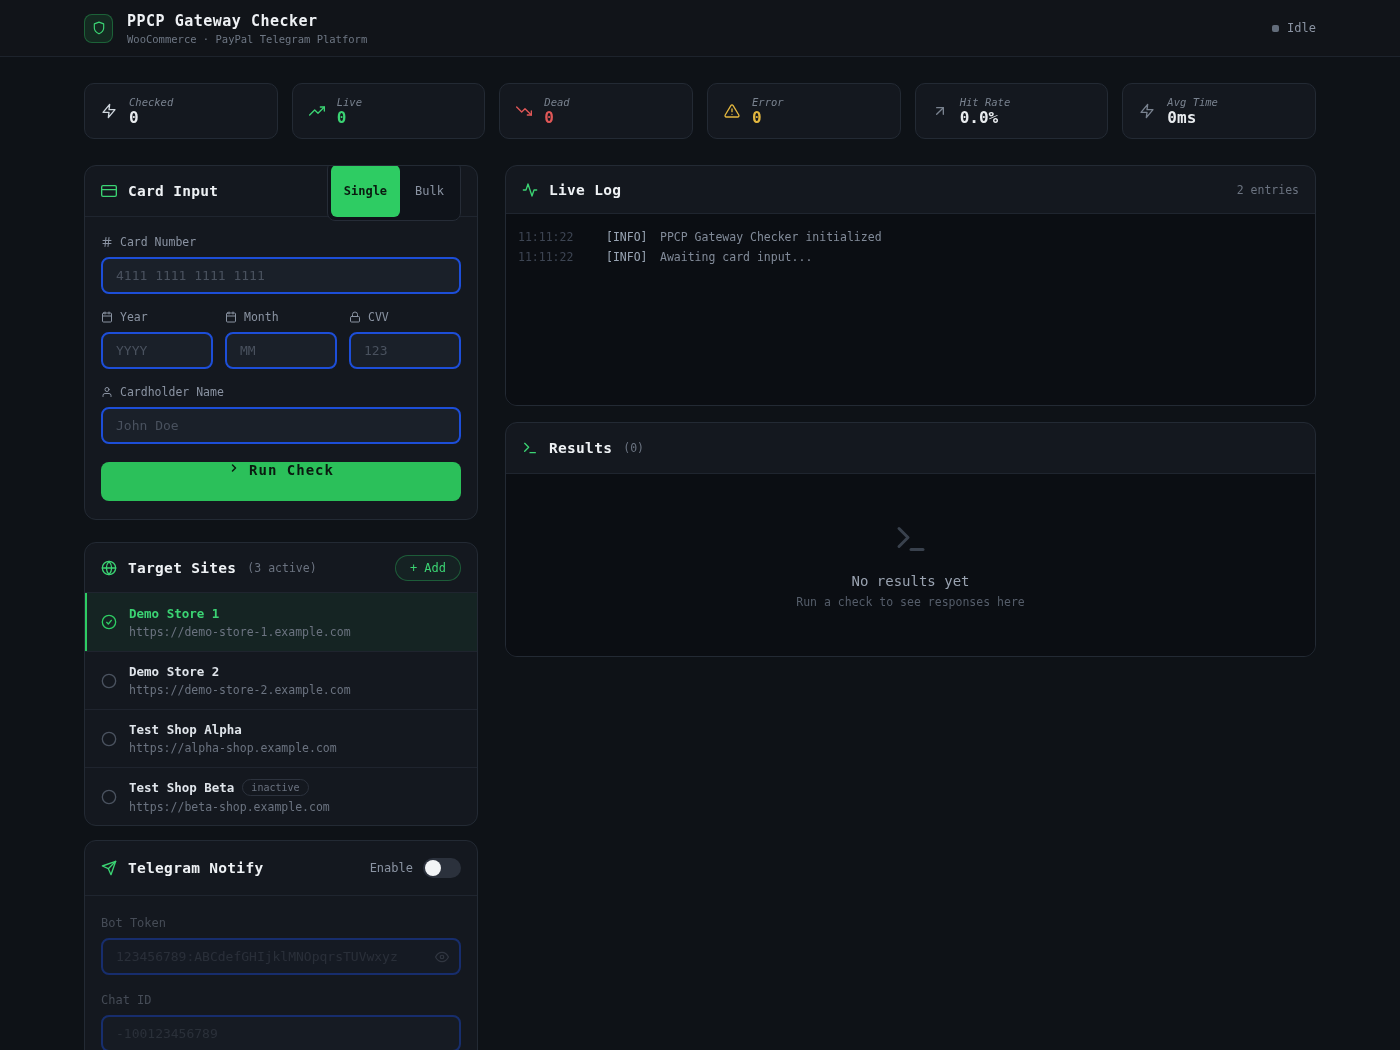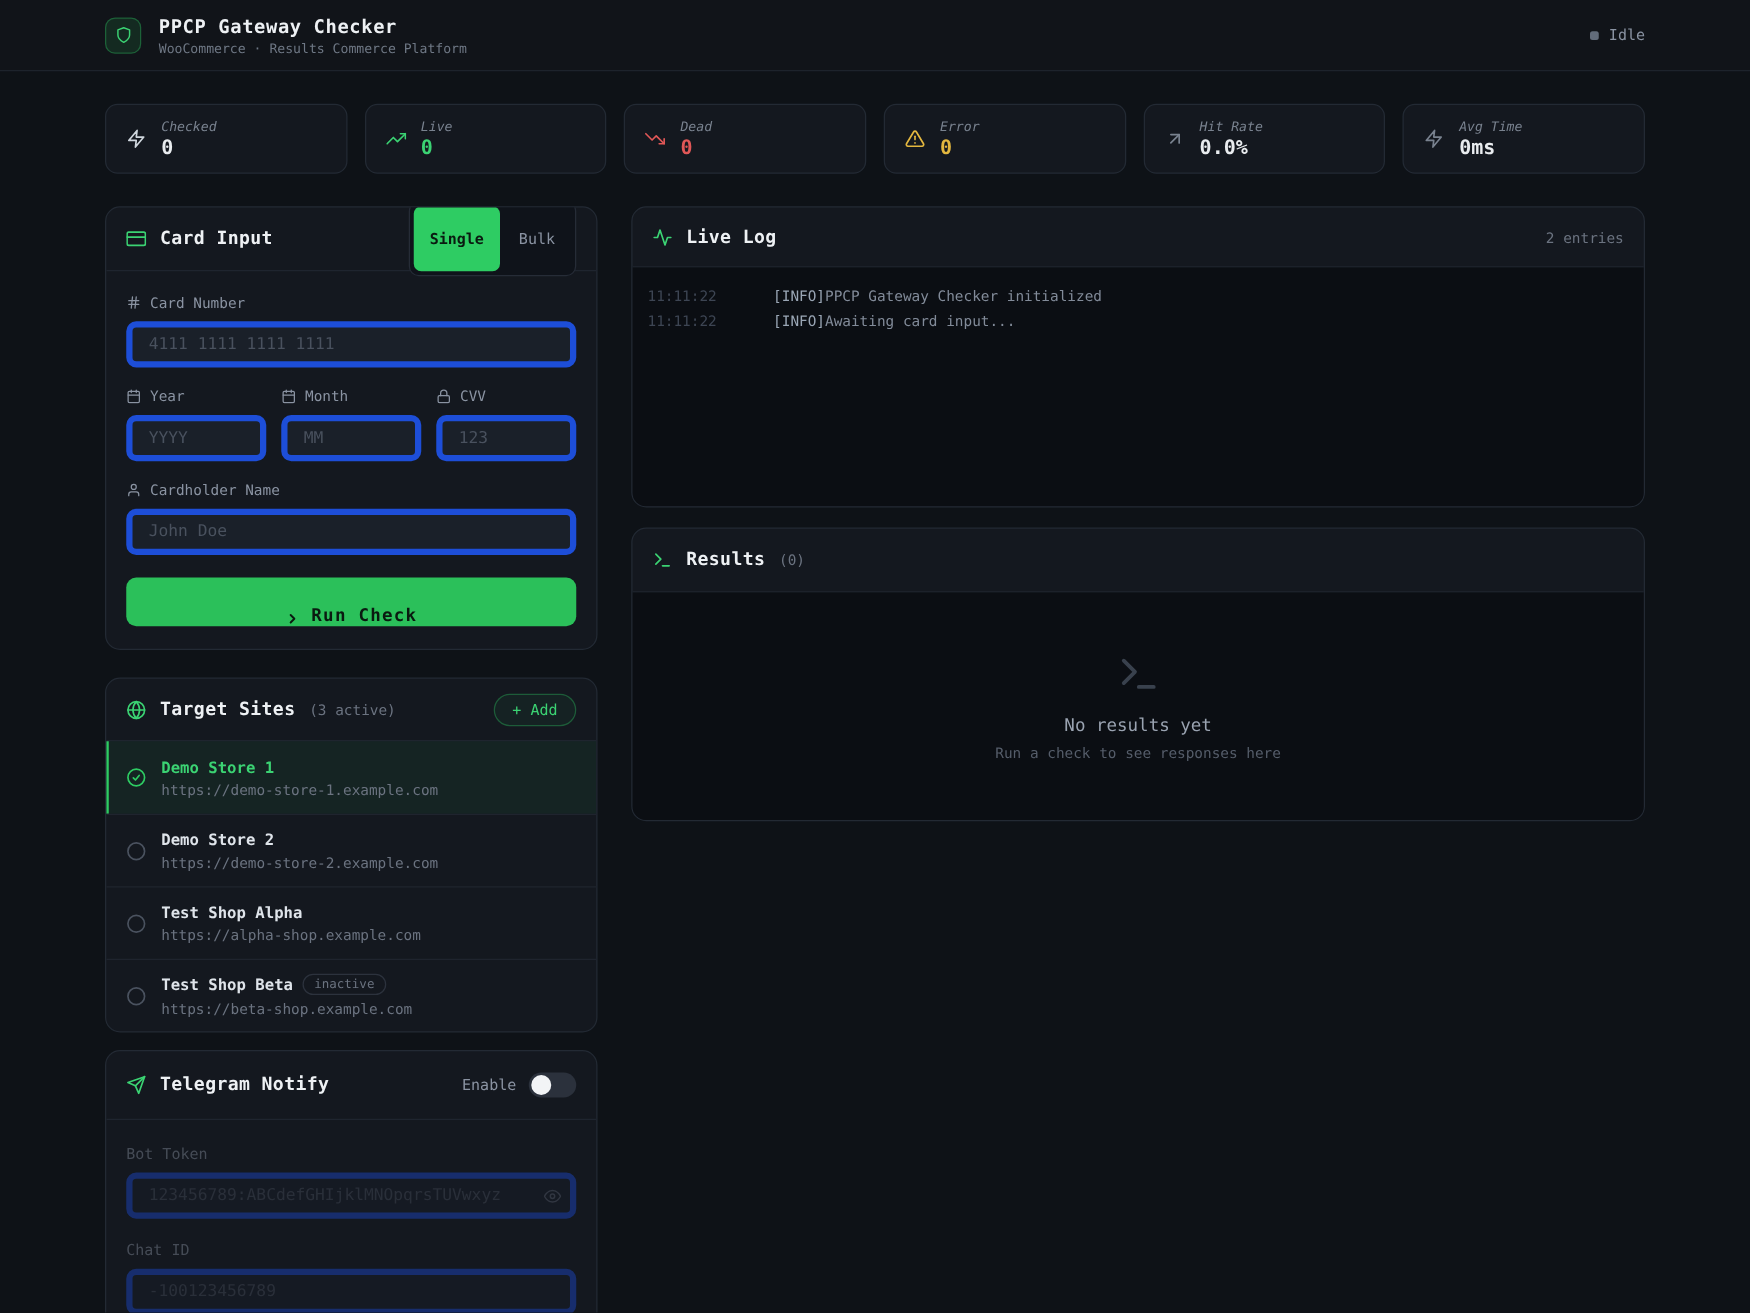--- a/index.html
+++ b/index.html
@@ -72,40 +72,40 @@
     padding:19px 13px; background:transparent; color:#8a93a2; cursor:pointer;
   }
   .mode-btn.active { background:#2ecc63; color:#0a1a10; font-weight:bold; }
 
   .panel-body { padding:18px 16px; }
   .field-label {
     display:flex; align-items:center; gap:7px;
     font-size:11.5px; color:#8a93a2; margin-bottom:8px;
   }
   .text-input {
-    width:100%; height:37px; background:#1a2029; border:5px solid #1d4ed8;
+    width:100%; height:37px; background:#1a2029; border:2px solid #1d4ed8;
     border-radius:8px; color:#dfe4ea; font-family:inherit; font-size:13px;
     padding:0 13px; outline:none;
   }
   .text-input::placeholder { color:#49515e; }
   .triple { display:flex; gap:12px; margin-top:16px; }
   .triple > div { flex:1; }
   .cardholder { margin-top:16px; }
   .run-btn {
     margin-top:18px; width:100%; height:39px; border:none; border-radius:8px;
     background:#2bc05a; color:#0a1a10; font-family:inherit; font-size:14px;
-    font-weight:bold; letter-spacing:1px; display:flex; align-items:flex-end;
+    font-weight:bold; letter-spacing:1px; display:flex; align-items:flex-start;
     justify-content:center; gap:9px; cursor:pointer;
   }
 
   
   .log-body { background:#0b0e13; height:191px; padding:13px 0; overflow:hidden; }
   .log-row { display:flex; font-size:11.5px; line-height:20px; padding:0 12px; }
   .log-time { width:88px; flex:none; color:#3d4553; }
-  .log-level { width:54px; flex:none; color:#9aa6b5;text-align:right; }
+  .log-level { width:54px; flex:none; color:#9aa6b5; }
   .log-msg { color:#828b99; }
 
   
   .results-body {
     background:#0b0e13; height:182px; display:flex; flex-direction:column;
     align-items:center; justify-content:center; gap:6px;
   }
   .empty-glyph { color:#39414d; margin-bottom:10px; }
   .empty-title { font-size:14px; color:#9aa3b1; }
   .empty-sub { font-size:11.5px; color:#555d6a; }
@@ -159,21 +159,21 @@
 
 <header class="app-header">
   <div class="brand">
     <div class="logo">
       <svg class="ic14" viewBox="0 0 24 24" fill="none" stroke="currentColor" stroke-width="2" stroke-linecap="round" stroke-linejoin="round">
           <path d="M12 22s8-4 8-10V5l-8-3-8 3v7c0 6 8 10 8 10z"></path>
         </svg>
     </div>
     <div>
       <div class="app-title">PPCP Gateway Checker</div>
-      <div class="app-subtitle">WooCommerce · Results Commerce Platform</div>
+      <div class="app-subtitle">WooCommerce · PayPal Telegram Platform</div>
     </div>
   </div>
   <div class="hdr-status">
     <span class="status-dot"></span>
     <span>Idle</span>
   </div>
 </header>
 
 <div class="page">
 

